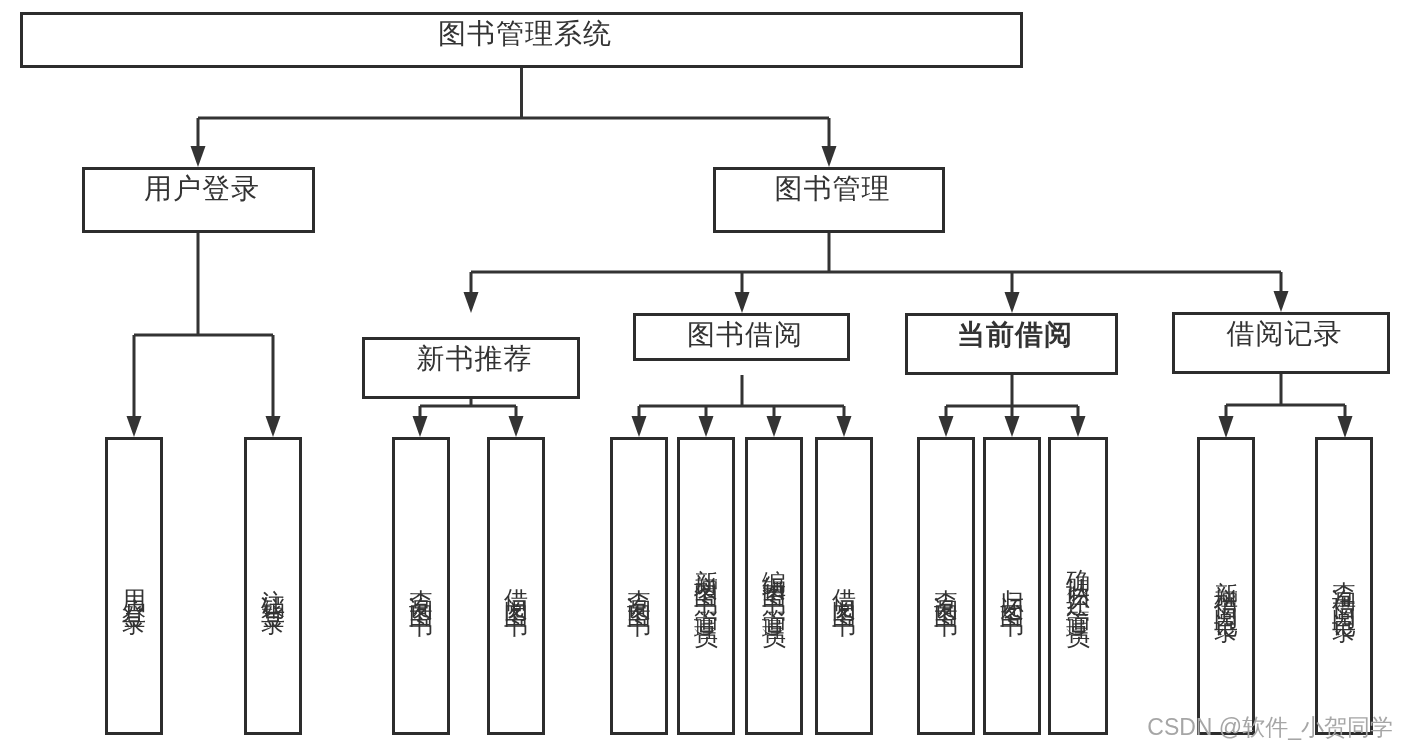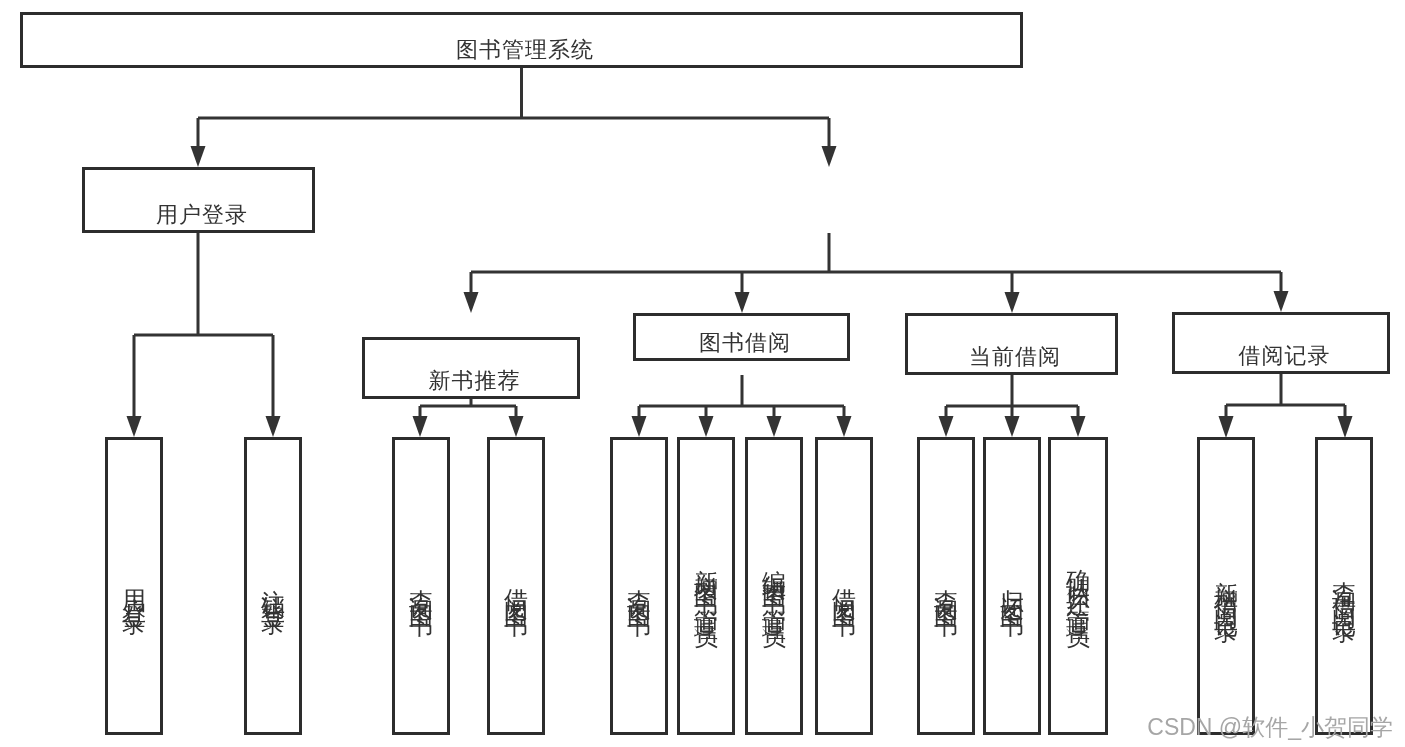--- a/index.html
+++ b/index.html
@@ -26,23 +26,23 @@
   }
   #connectors path { stroke: var(--line); stroke-width: 3; fill: none; }
   #connectors polygon { fill: var(--line); stroke: none; }
 
   .hbox {
     position: absolute;
     box-sizing: border-box;
     border: 3px solid var(--border);
     background: var(--bg);
     display: flex;
-    align-items: flex-end;
+    align-items: flex-start;
     justify-content: center;
-    font-size: 22px;
+    font-size: 28px;
     letter-spacing: 1px;
     color: var(--text);
     z-index: 2;
     padding-left: 7px;
   }
   .vbox {
     position: absolute;
     box-sizing: border-box;
     top: 437px;
     width: 58px;
@@ -72,21 +72,21 @@
     z-index: 3;
     white-space: nowrap;
   }
 
   
   .n-root      { left: 20px;   top: 12px;  width: 1003px; height: 56px; }
   .n-login     { left: 82px;   top: 167px; width: 233px;  height: 66px; }
   .n-mgmt      { left: 713px;  top: 167px; width: 232px;  height: 66px; }
   .n-newbooks  { left: 362px;  top: 313px; width: 218px;  height: 62px; margin-top: 24px; }
   .n-borrowing { left: 633px;  top: 313px; width: 217px;  height: 48px; }
-  .n-current   { left: 905px;  top: 313px; width: 213px;  height: 62px; }
+  .n-current   { left: 905px;  top: 313px; width: 213px;  height: 62px; font-weight: bold; }
   .n-records   { left: 1172px; top: 312px; width: 218px;  height: 62px; }
 
   
   .v1  { left: 105px; }
   .v2  { left: 244px; }
   .v3  { left: 392px; }
   .v4  { left: 487px; }
   .v5  { left: 610px; }
   .v6  { left: 677px; }
   .v7  { left: 745px; }
@@ -152,20 +152,23 @@
     </g>
   </svg>
 
   <div class="hbox n-root">
     <span>图书管理系统</span>
   </div>
 
   <div class="hbox n-login">
     <span>用户登录</span>
   </div>
+  <div class="hbox n-mgmt">
+    <span>图书管理</span>
+  </div>
 
   <div class="hbox n-newbooks">
     <span>新书推荐</span>
   </div>
   <div class="hbox n-borrowing">
     <span>图书借阅</span>
   </div>
   <div class="hbox n-current">
     <span>当前借阅</span>
   </div>

